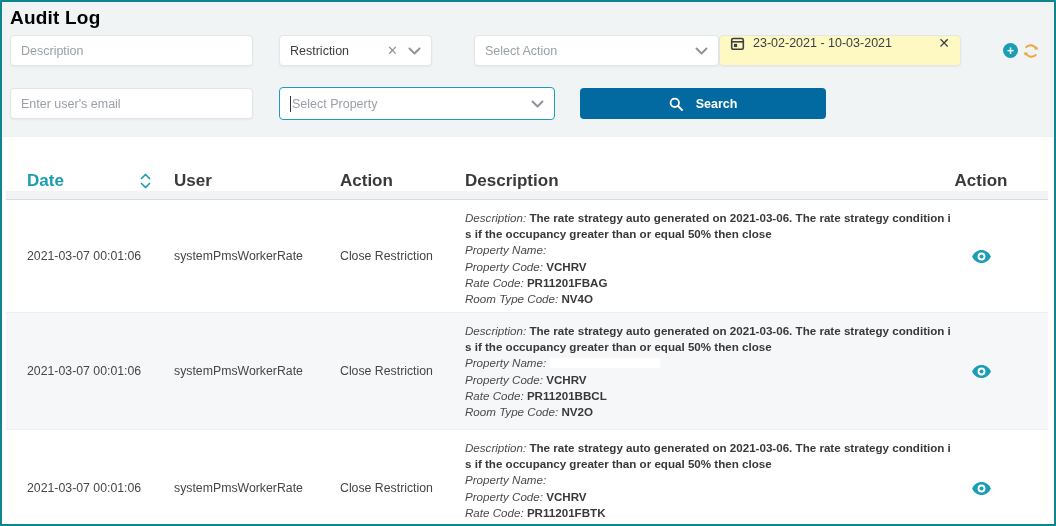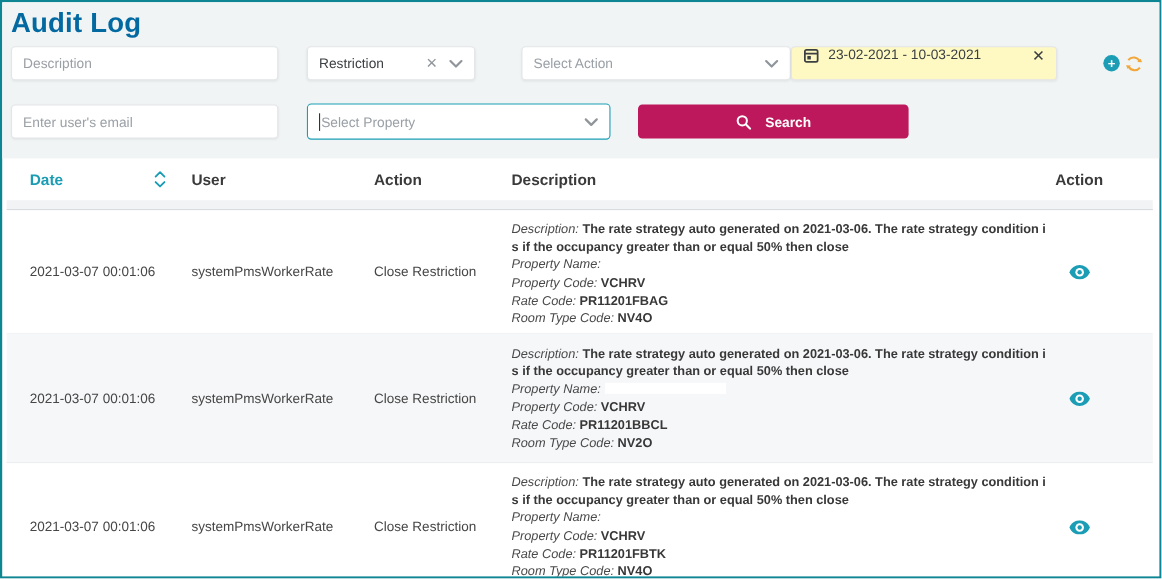--- a/index.html
+++ b/index.html
@@ -1,21 +1,21 @@
 <!DOCTYPE html>
 <html><head>
 <meta charset="utf-8">
 <style>
   html,body{margin:0;padding:0;background:#fff;}
   .page{position:relative;width:1056px;height:526px;box-sizing:border-box;
     border:2px solid #0E8593;overflow:hidden;background:#fff;
     font-family:"Liberation Sans",sans-serif;}
   
   .top{background:#F1F4F5;padding:5px 8px 17px 8px;box-sizing:border-box;}
-  .title{margin:0 0 6px 0;font-size:25px;font-weight:700;color:#0369a1;letter-spacing:.2px;}
+  .title{margin:0 0 6px 0;font-size:19px;font-weight:700;color:#000000;letter-spacing:.2px;}
   .frow{display:flex;align-items:center;}
   .frow2{margin-top:21px;}
   .tb{box-sizing:border-box;height:31px;border:1px solid #E3E5E8;border-radius:4px;background:#fff;
     padding:0 10px;font-size:12.5px;color:#3C4043;outline:none;box-shadow:0 1px 2px rgba(0,0,0,.05);
     font-family:"Liberation Sans",sans-serif;}
   .tb::placeholder{color:#9AA0A6;}
   .w-243{width:243px;}
   .sel{box-sizing:border-box;height:31px;background:#fff;border:1px solid #E3E5E8;border-radius:4px;
     display:flex;align-items:center;padding:0 10px;font-size:12.5px;color:#3C4043;
     box-shadow:0 1px 2px rgba(0,0,0,.05);cursor:pointer;}
@@ -28,26 +28,26 @@
   .xclear{margin-left:auto;color:#8F959B;font-size:13px;line-height:1;cursor:pointer;}
   .xdark{margin-left:auto;color:#3C4043;font-size:14px;line-height:1;cursor:pointer;}
   .chev{margin-left:10px;display:flex;cursor:pointer;}
   .chev.auto{margin-left:auto;}
   .iconbar{margin-left:42px;display:flex;align-items:center;gap:5px;}
   .addbtn{width:15px;height:15px;border-radius:50%;background:#1B9EB5;color:#fff;font-weight:700;
     font-size:12px;display:flex;align-items:center;justify-content:center;line-height:1;cursor:pointer;}
   .refreshbtn{display:flex;cursor:pointer;}
   .sel-property{width:276px;margin-left:26px;height:33px;border:1.5px solid #1B9EB5;box-shadow:none;}
   .caret{display:inline-block;width:1px;height:16px;background:#333;margin-right:1px;}
-  .searchbtn{margin-left:25px;width:246px;height:31px;background:#be185d;border:none;border-radius:4px;
+  .searchbtn{margin-left:25px;width:246px;height:31px;background:#0369a1;border:none;border-radius:4px;
     color:#fff;font-weight:700;font-size:12.5px;display:flex;align-items:center;justify-content:center;
     gap:13px;cursor:pointer;font-family:"Liberation Sans",sans-serif;}
   
-  .thead{display:flex;align-items:center;height:38px;font-size:14px;font-weight:700;color:#3A3A3A;
-    margin:0 6px 0 4px;}
+  .thead{display:flex;align-items:flex-end;height:38px;font-size:17px;font-weight:700;color:#3A3A3A;
+    margin:16px 6px 0 4px;}
   .c-date{width:147px;padding-left:21px;box-sizing:border-box;display:flex;align-items:center;}
   .c-user{width:166px;padding-left:21px;box-sizing:border-box;display:flex;align-items:center;}
   .c-action{width:125px;padding-left:21px;box-sizing:border-box;display:flex;align-items:center;}
   .c-desc{width:513px;padding-left:21px;box-sizing:border-box;}
   .c-eye{width:48px;box-sizing:border-box;display:flex;align-items:center;justify-content:center;}
   .thead .c-desc{display:flex;align-items:center;}
   .thead .c-date{color:#1A9CB4;justify-content:space-between;padding-right:2px;cursor:pointer;}
   .spacer{height:9px;background:#F1F3F5;border-bottom:1px solid #D8DCE0;margin:0 6px 0 4px;box-sizing:border-box;}
   .trow{display:flex;margin:0 6px 0 4px;box-sizing:border-box;font-size:12.3px;color:#464646;}
   .trow .cell{display:flex;align-items:center;}

